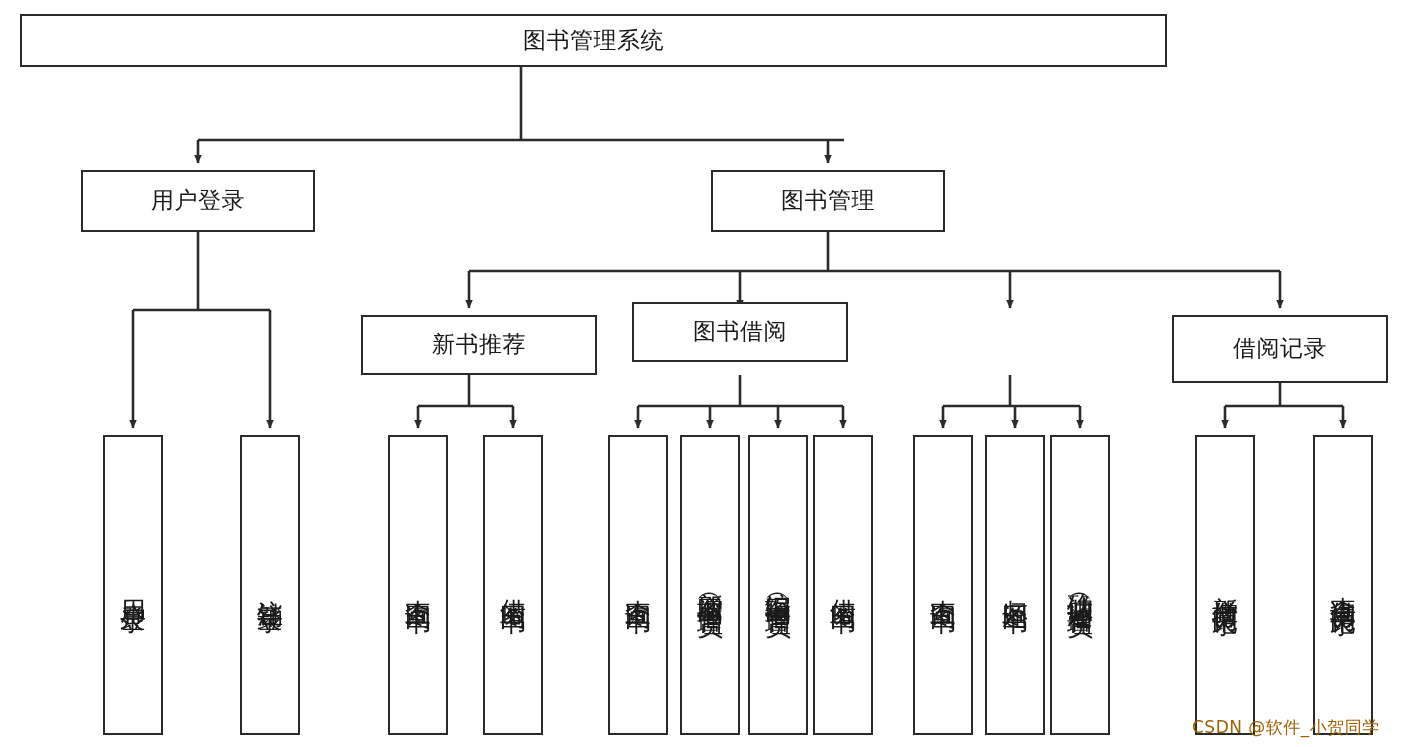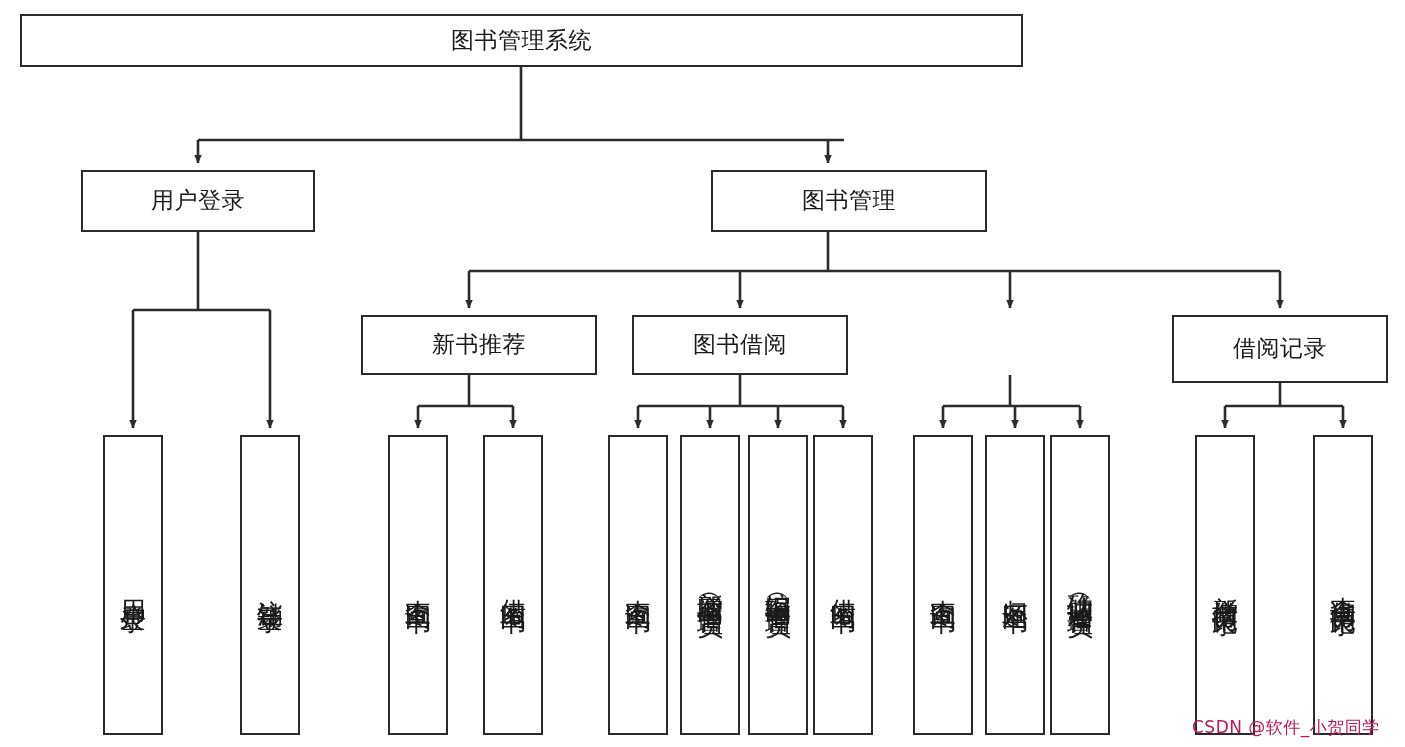--- a/index.html
+++ b/index.html
@@ -47,21 +47,21 @@
     line-height: 1.12;
     letter-spacing: 3px;
     align-items: center;
     justify-content: center;
     padding: 4px 0;
     white-space: nowrap;
   }
   .watermark {
     position: absolute;
     font-size: 17px;
-    color: #be185d;
+    color: #a16207;
     white-space: nowrap;
     letter-spacing: 0.5px;
   }
 </style>
 </head>
 <body>
 
 <div id="canvas">
 
   <svg id="edges" viewBox="0 0 1405 747" xmlns="http://www.w3.org/2000/svg">
@@ -112,27 +112,27 @@
       <path d="M1080,406 L1080,428" marker-end="url(#arrow)"></path>
     </g>
     <g stroke="#2b2b2b" stroke-width="2.6" fill="none">
       <path d="M1280,375 L1280,406"></path>
       <path d="M1225,406 L1343,406"></path>
       <path d="M1225,406 L1225,428" marker-end="url(#arrow)"></path>
       <path d="M1343,406 L1343,428" marker-end="url(#arrow)"></path>
     </g>
   </svg>
 
-  <div class="node node-h" style="left: 20px; top: 14px; width: 1003px; height: 53px;">图书管理系统</div>
+  <div class="node node-h" style="left: 20px; top: 14px; width: 1147px; height: 53px;">图书管理系统</div>
 
   <div class="node node-h" style="left: 81px; top: 170px; width: 234px; height: 62px;">用户登录</div>
-  <div class="node node-h" style="left: 711px; top: 170px; width: 276px; height: 62px;">图书管理</div>
+  <div class="node node-h" style="left: 711px; top: 170px; width: 234px; height: 62px;">图书管理</div>
 
   <div class="node node-h" style="left: 361px; top: 315px; width: 236px; height: 60px;">新书推荐</div>
-  <div class="node node-h" style="left: 632px; top: 315px; width: 216px; height: 60px;">图书借阅</div>
+  <div class="node node-h" style="left: 632px; top: 302px; width: 216px; height: 60px;">图书借阅</div>
   <div class="node node-h" style="left: 1172px; top: 315px; width: 216px; height: 68px;">借阅记录</div>
 
   <div class="node node-v" style="left: 103px; top: 435px; width: 60px; height: 300px;">用户登录</div>
   <div class="node node-v" style="left: 240px; top: 435px; width: 60px; height: 300px;">注销登录</div>
   <div class="node node-v" style="left: 388px; top: 435px; width: 60px; height: 300px;">查询图书</div>
   <div class="node node-v" style="left: 483px; top: 435px; width: 60px; height: 300px;">借阅图书</div>
   <div class="node node-v" style="left: 608px; top: 435px; width: 60px; height: 300px;">查询图书</div>
   <div class="node node-v" style="left: 680px; top: 435px; width: 60px; height: 300px;">新增图书（管理员）</div>
   <div class="node node-v" style="left: 748px; top: 435px; width: 60px; height: 300px;">编辑图书（管理员）</div>
   <div class="node node-v" style="left: 813px; top: 435px; width: 60px; height: 300px;">借阅图书</div>

